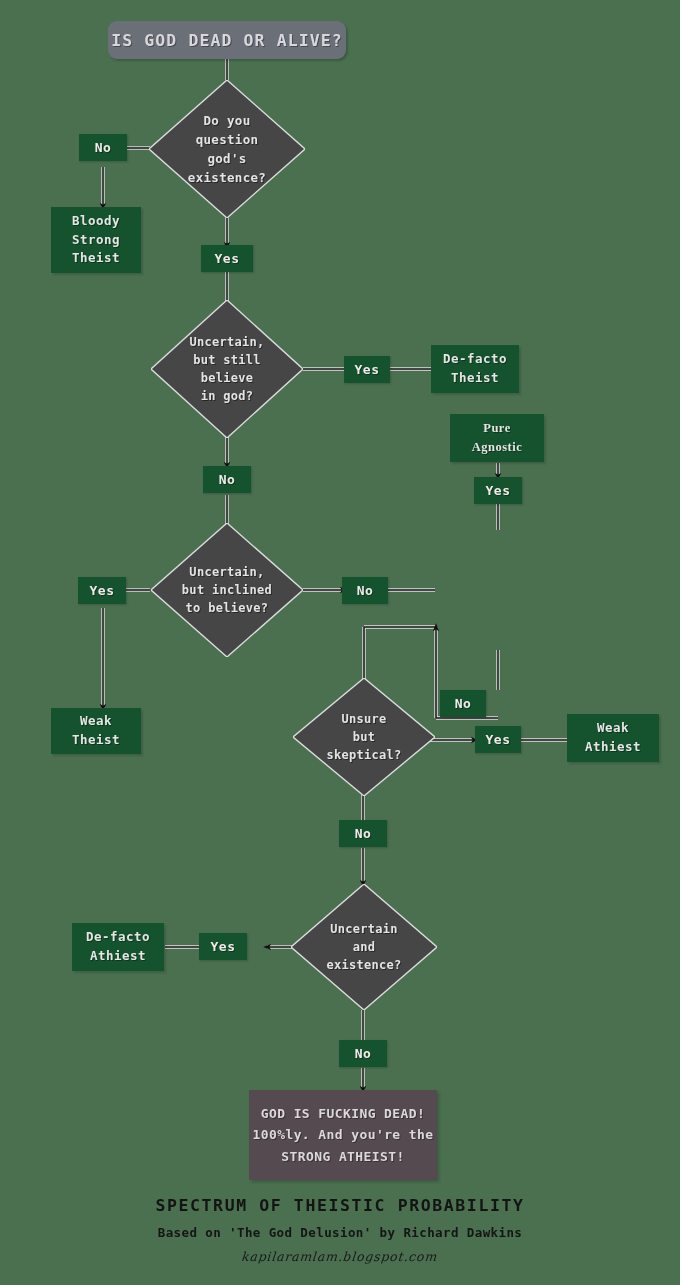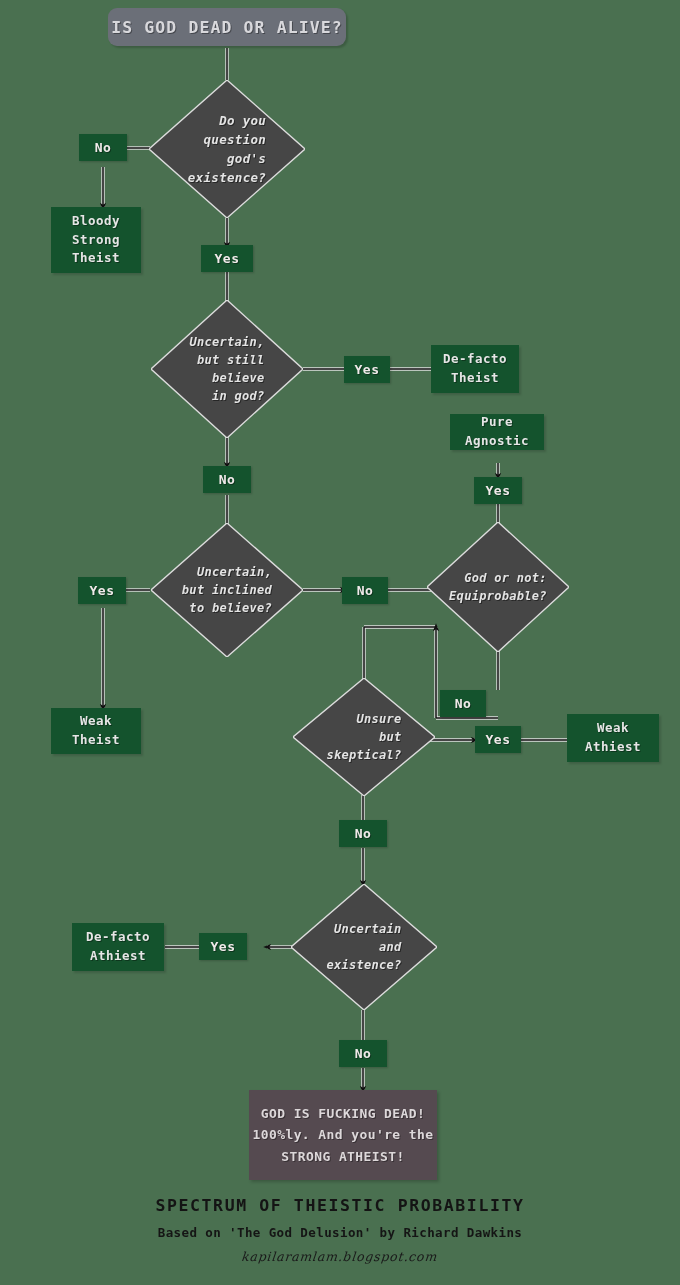--- a/index.html
+++ b/index.html
@@ -59,29 +59,28 @@
     height: 100%;
   }
   .diamond-label {
     position: absolute;
     left: 0; top: 0;
     width: 100%;
     height: 100%;
     display: flex;
     align-items: center;
     justify-content: center;
-    text-align: right;
+    text-align: center;
     color: #e4e4e4;
     font-size: 12.5px;
     font-weight: bold;
     line-height: 1.52;
     letter-spacing: 0.3px;
     text-shadow: 1px 1px 0 rgba(0,0,0,0.45);
     white-space: pre-line;
-    font-style: italic;
   }
   .term-box {
     background: #14532d;
     font-size: 12.5px;
     font-weight: bold;
     line-height: 1.5;
     letter-spacing: 0.5px;
     color: #e6e6e6;
     white-space: pre-line;
     box-shadow: 2px 2px 2px rgba(0,0,0,0.15);
@@ -204,21 +203,21 @@
       <path d="M520,740 L568,740"></path>
       <path d="M363,795 L363,820"></path>
       <path d="M363,848 L363,884" marker-end="url(#ah)"></path>
       <path d="M297,947 L267,947" marker-end="url(#ah)"></path>
       <path d="M200,947 L165,947"></path>
       <path d="M363,1010 L363,1040"></path>
       <path d="M363,1068 L363,1090" marker-end="url(#ah)"></path>
     </g>
   </svg>
 
-  <div class="node title-box" style="left:108px; top:8px; width:238px; height:38px;">
+  <div class="node title-box" style="left:108px; top:21px; width:238px; height:38px;">
     <span>IS GOD DEAD OR ALIVE?</span>
   </div>
 
   <div class="diamond-wrap" style="left:149px; top:80px; width:156px; height:138px;">
     <svg class="diamond-shape" viewBox="0 0 156 138" preserveAspectRatio="none">
       <polygon points="78,0 156,69 78,138 0,69" fill="#464646" stroke="#dcdcdc" stroke-width="1.4"></polygon>
     </svg>
     <div class="diamond-label" style="font-size:12.5px;">Do you
 question
 god's
@@ -255,21 +254,21 @@
 
   <div class="node term-box" style="left:431px; top:345px; width:88px; height:48px;">
     <span>De-facto
 Theist</span>
   </div>
 
   <div class="node edge-label" style="left:203px; top:466px; width:48px; height:27px;">
     <span>No</span>
   </div>
 
-  <div class="node term-box" style="left:450px; top:414px; width:94px; height:36px;">
+  <div class="node term-box" style="left:450px; top:414px; width:94px; height:48px;font-family:Liberation Serif, serif;">
     <span>Pure
 Agnostic</span>
   </div>
 
   <div class="node edge-label" style="left:474px; top:477px; width:48px; height:27px;">
     <span>Yes</span>
   </div>
 
   <div class="diamond-wrap" style="left:151px; top:523px; width:152px; height:134px;">
     <svg class="diamond-shape" viewBox="0 0 152 134" preserveAspectRatio="none">
@@ -286,27 +285,20 @@
 
   <div class="node term-box" style="left:51px; top:708px; width:90px; height:46px;">
     <span>Weak
 Theist</span>
   </div>
 
   <div class="node edge-label" style="left:342px; top:577px; width:46px; height:27px;">
     <span>No</span>
   </div>
 
-  <div class="diamond-wrap" style="left:427px; top:522px; width:142px; height:130px;">
-    <svg class="diamond-shape" viewBox="0 0 142 130" preserveAspectRatio="none">
-      <polygon points="71,0 142,65 71,130 0,65" fill="#464646" stroke="#dcdcdc" stroke-width="1.4"></polygon>
-    </svg>
-    <div class="diamond-label" style="font-size:12px;">God or not:
-Equiprobable?</div>
-  </div>
 
   <div class="node edge-label" style="left:440px; top:690px; width:46px; height:27px;">
     <span>No</span>
   </div>
 
   <div class="diamond-wrap" style="left:293px; top:678px; width:142px; height:118px;">
     <svg class="diamond-shape" viewBox="0 0 142 118" preserveAspectRatio="none">
       <polygon points="71,0 142,59 71,118 0,59" fill="#464646" stroke="#dcdcdc" stroke-width="1.4"></polygon>
     </svg>
     <div class="diamond-label" style="font-size:12px;">Unsure

